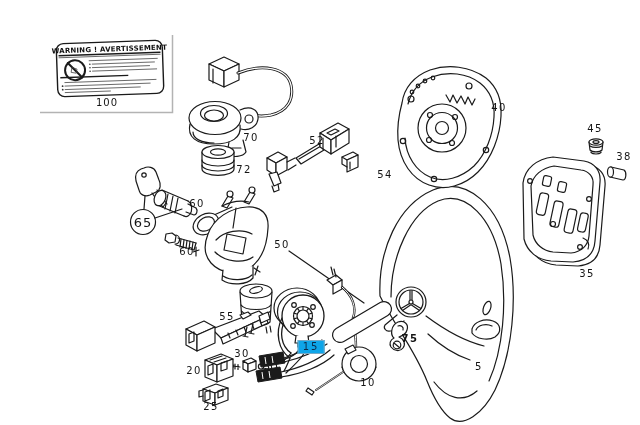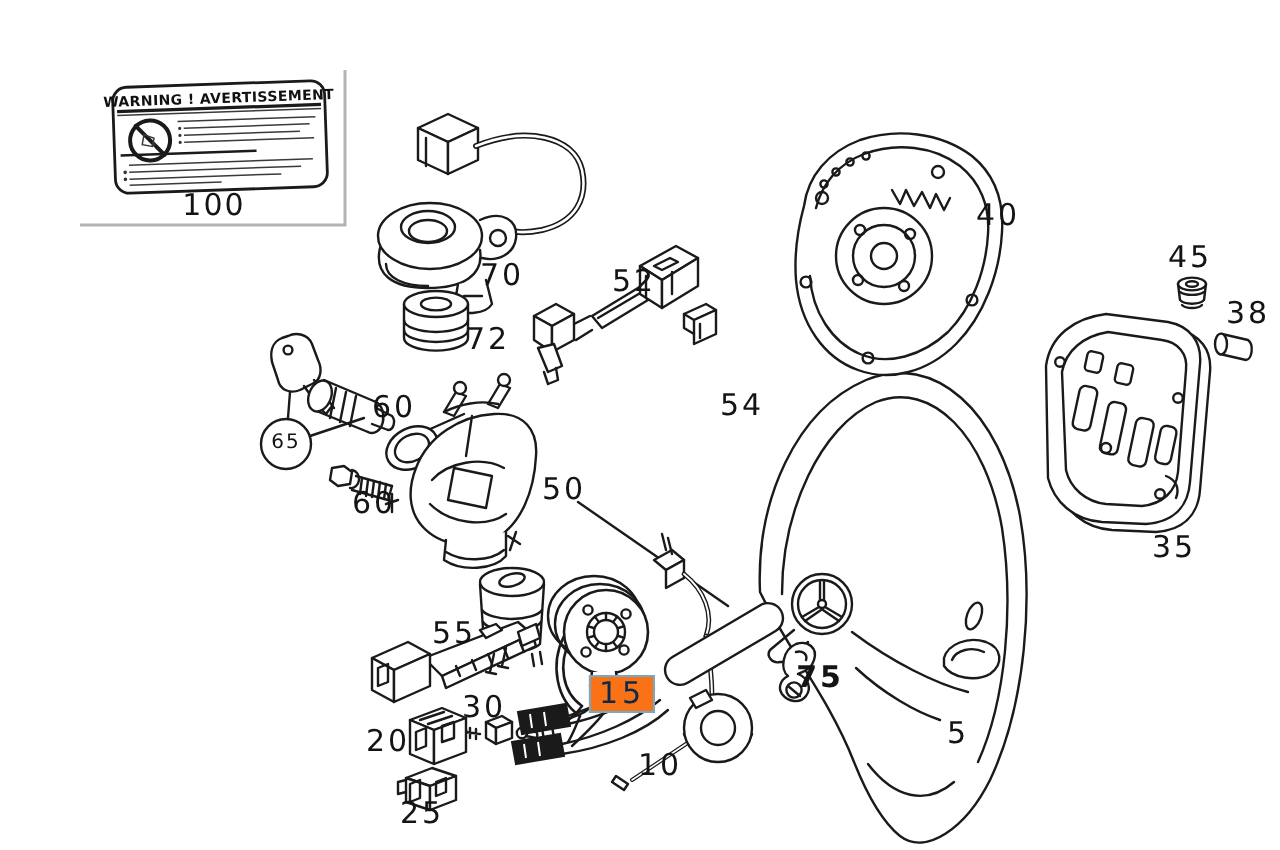--- a/index.html
+++ b/index.html
@@ -9,22 +9,22 @@
   svg .ln{stroke:#1a1a1a;fill:none;stroke-width:1.2;stroke-linecap:round;stroke-linejoin:round;}
   svg .lnw{stroke:#1a1a1a;fill:#ffffff;stroke-width:1.2;stroke-linecap:round;stroke-linejoin:round;}
   svg .thin{stroke:#3a3a3a;stroke-width:0.75;fill:none;}
   svg .bold{stroke:#1a1a1a;stroke-width:1.6;fill:none;}
   svg .tube{stroke:#1a1a1a;stroke-width:3;fill:none;stroke-linecap:round;}
   svg .tubew{stroke:#ffffff;stroke-width:1.3;fill:none;stroke-linecap:round;}
   svg .dark{fill:#1a1a1a;stroke:#1a1a1a;stroke-width:1;}
   svg .wht{stroke:#fff;stroke-width:1;fill:none;}
   svg .gray{stroke:#b3b3b3;stroke-width:1.5;fill:none;}
   .part-label{position:absolute;transform:translate(-50%,-50%);
-      font-size:15px;color:#141414;letter-spacing:1.5px;line-height:1;white-space:nowrap;}
-  .part-label.hl{background:#f97316;border:1px solid #74aac7;color:#0b2a4a;
+      font-size:10px;color:#141414;letter-spacing:1.5px;line-height:1;white-space:nowrap;}
+  .part-label.hl{background:#0ea5e9;border:1px solid #74aac7;color:#0b2a4a;
       padding:1px 4px;letter-spacing:2px;}
 </style>
 </head>
 <body>
 
 <div class="stage">
 
 <svg width="640" height="425" viewBox="0 0 640 425">
 
   <g>
@@ -343,32 +343,32 @@
     <circle class="ln" cx="397" cy="345" r="3.8"></circle>
     <line class="ln" x1="394" y1="343" x2="400" y2="348"></line>
     <path class="ln" d="M398,326 C401,325 404,327 403,330"></path>
   </g>
 
 </svg>
 
 <div class="part-label" style="left:107px;top:103px;letter-spacing:1px;">100</div>
 <div class="part-label" style="left:251px;top:138px;">70</div>
 <div class="part-label" style="left:244px;top:170px;">72</div>
-<div class="part-label" style="left:143px;top:222px;letter-spacing:1px;font-size:10px;">65</div>
+<div class="part-label" style="left:143px;top:222px;letter-spacing:1px;font-size:13px;">65</div>
 <div class="part-label" style="left:197px;top:204px;">60</div>
 <div class="part-label" style="left:187px;top:252px;">60</div>
 <div class="part-label" style="left:317px;top:141px;">52</div>
-<div class="part-label" style="left:371px;top:175px;margin-top:28px;">54</div>
+<div class="part-label" style="left:385px;top:175px;">54</div>
 <div class="part-label" style="left:282px;top:245px;">50</div>
 <div class="part-label" style="left:227px;top:317px;">55</div>
 <div class="part-label" style="left:242px;top:354px;">30</div>
 <div class="part-label" style="left:194px;top:371px;">20</div>
 <div class="part-label" style="left:211px;top:407px;">25</div>
 <div class="part-label hl" style="left:311px;top:347px;">15</div>
-<div class="part-label" style="left:330px;top:383px;text-align:right;">10</div>
+<div class="part-label" style="left:368px;top:383px;text-align:right;">10</div>
 <div class="part-label" style="left:410px;top:339px;font-weight:bold;">75</div>
 <div class="part-label" style="left:479px;top:367px;">5</div>
 <div class="part-label" style="left:499px;top:108px;">40</div>
 <div class="part-label" style="left:595px;top:129px;">45</div>
 <div class="part-label" style="left:624px;top:157px;text-align:center;">38</div>
 <div class="part-label" style="left:587px;top:274px;">35</div>
 
 </div>
 
 </body></html>

